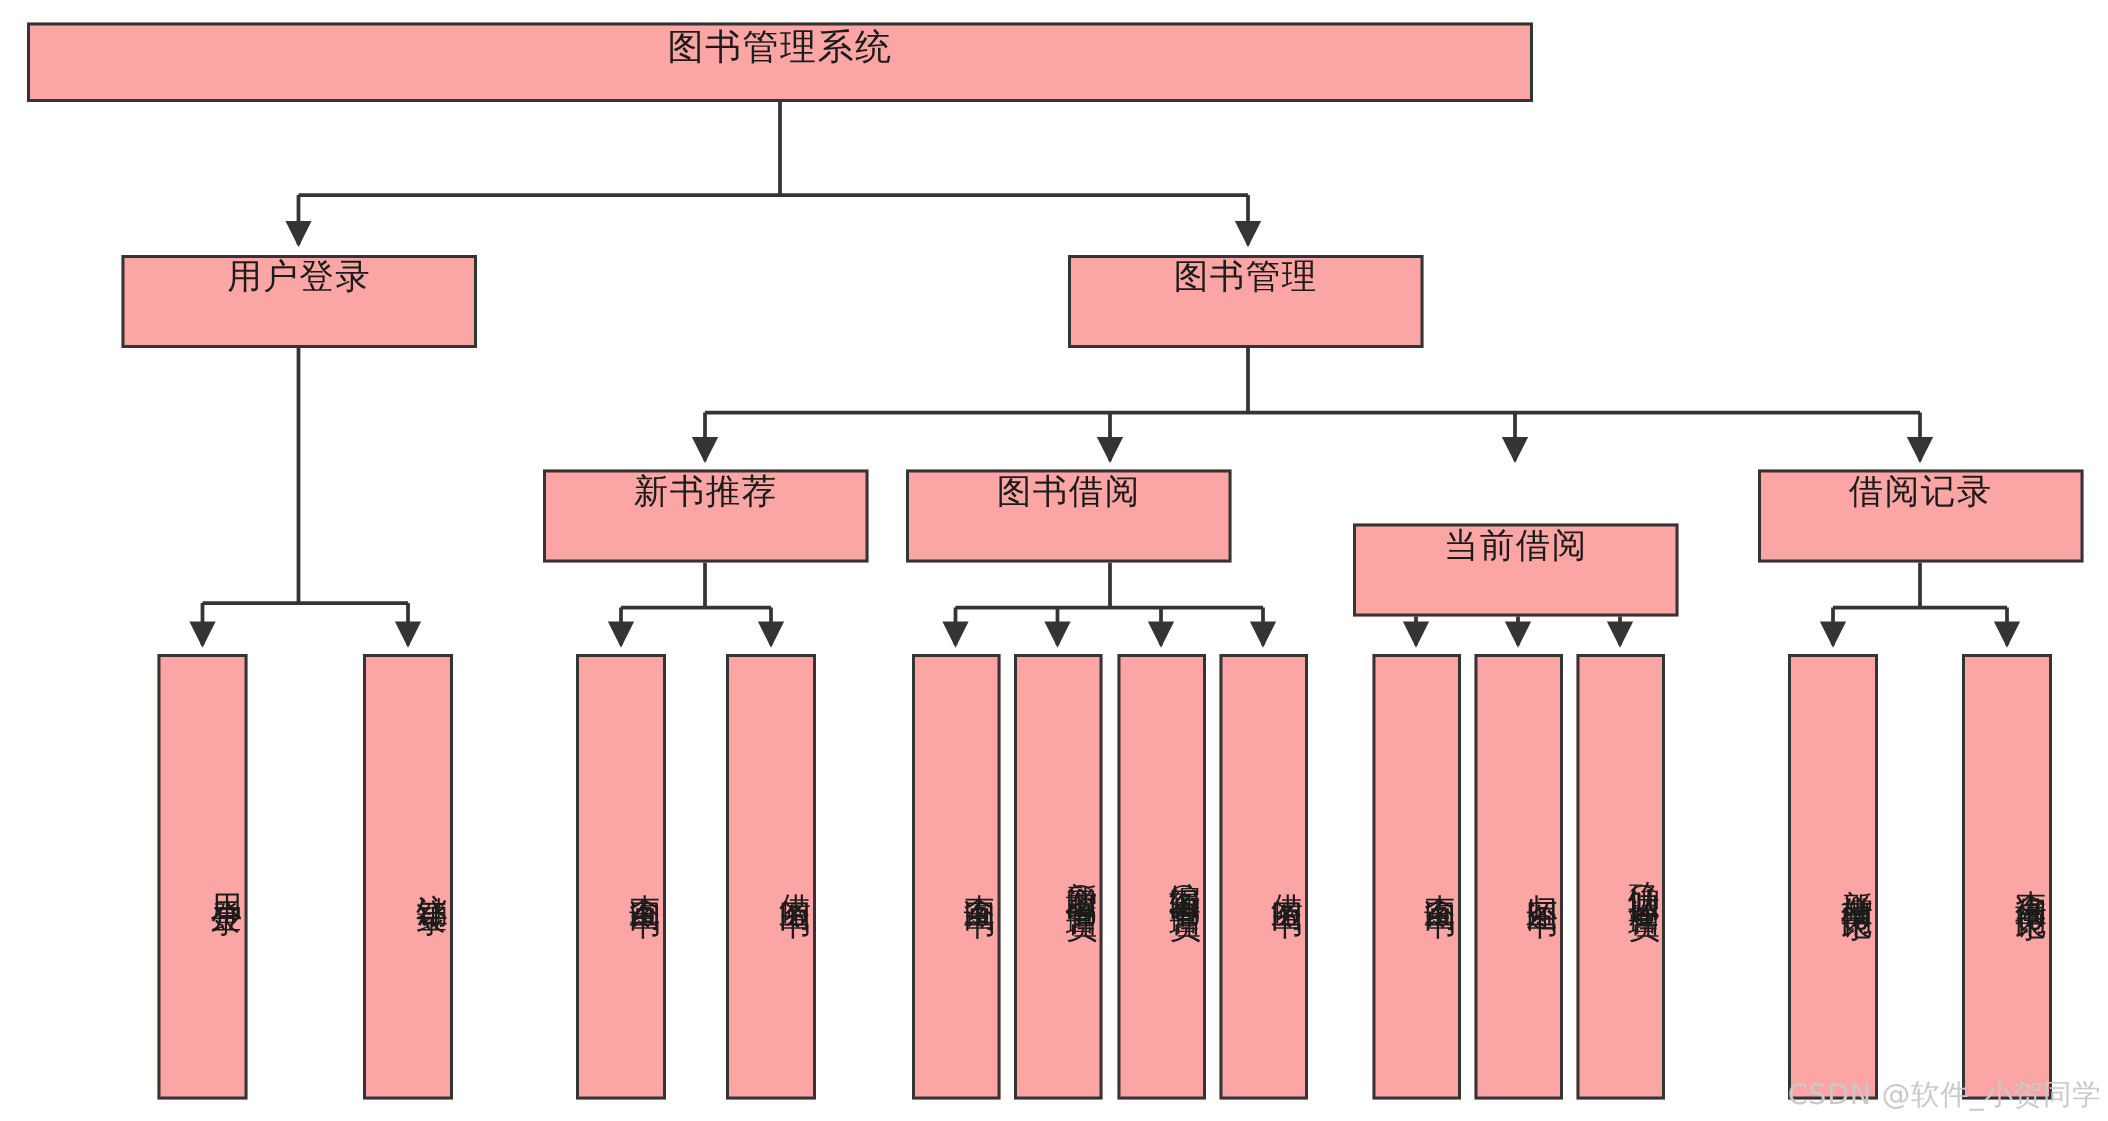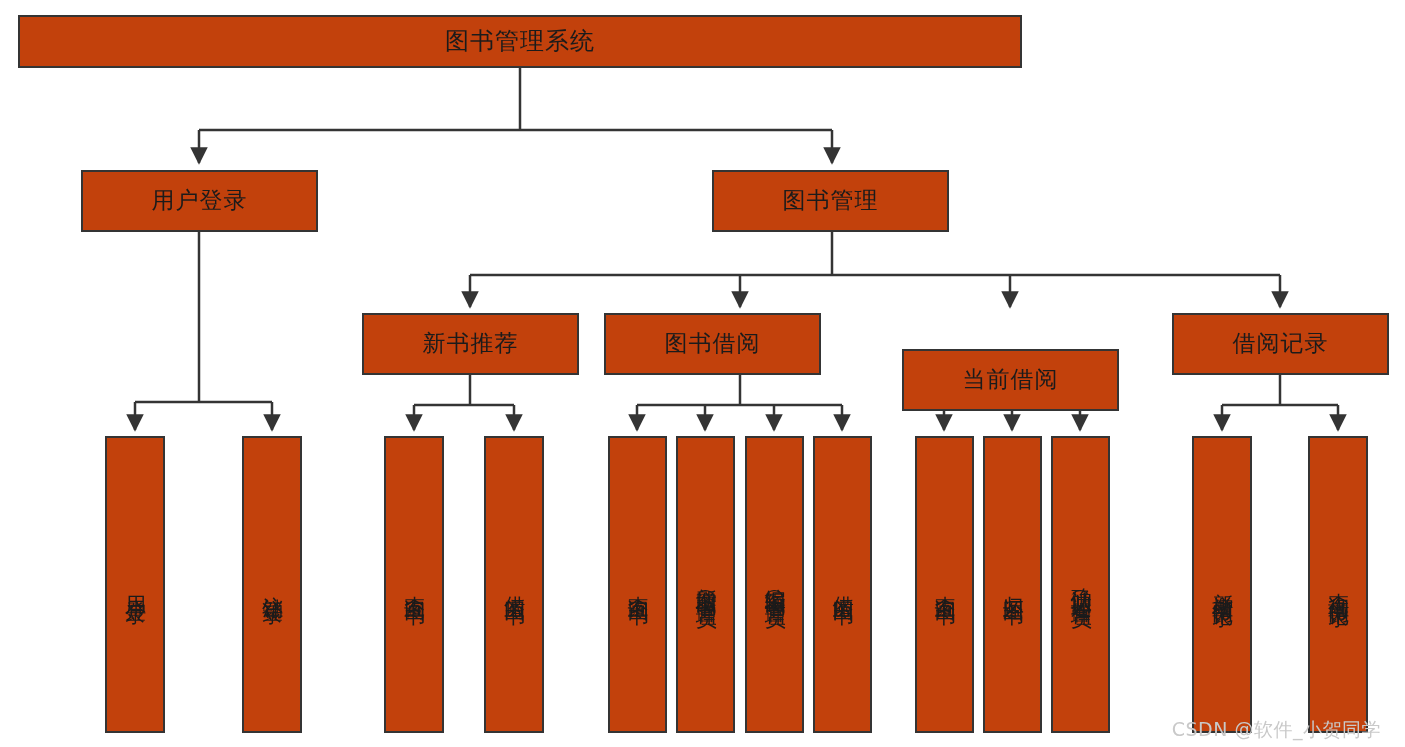--- a/index.html
+++ b/index.html
@@ -21,23 +21,23 @@
     left: 0;
     top: 0;
     width: 1405px;
     height: 747px;
     pointer-events: none;
   }
   .node {
     position: absolute;
     box-sizing: border-box;
     border: 2.5px solid #343434;
-    background: #c2410c;
+    background: #fca5a5;
     display: flex;
-    align-items: center;
+    align-items: flex-start;
     justify-content: center;
     color: #1b1b1b;
   }
   .node.horiz {
     font-size: 23px;
     letter-spacing: 1px;
     line-height: 1.2;
   }
   .node.root {
     font-size: 24px;
@@ -51,21 +51,21 @@
     padding: 6px 0;
   }
   .node.vert .vtext {
     writing-mode: vertical-rl;
     text-orientation: upright;
     display: block;
     white-space: nowrap;
   }
   .watermark {
     position: absolute;
-    right: 24px;
+    right: 4px;
     bottom: 4px;
     font-size: 19px;
     color: #c9c9c9;
     letter-spacing: 0.5px;
     white-space: nowrap;
     font-family: "DejaVu Sans", "Liberation Sans", sans-serif;
   }
 </style>
 </head>
 <body>

